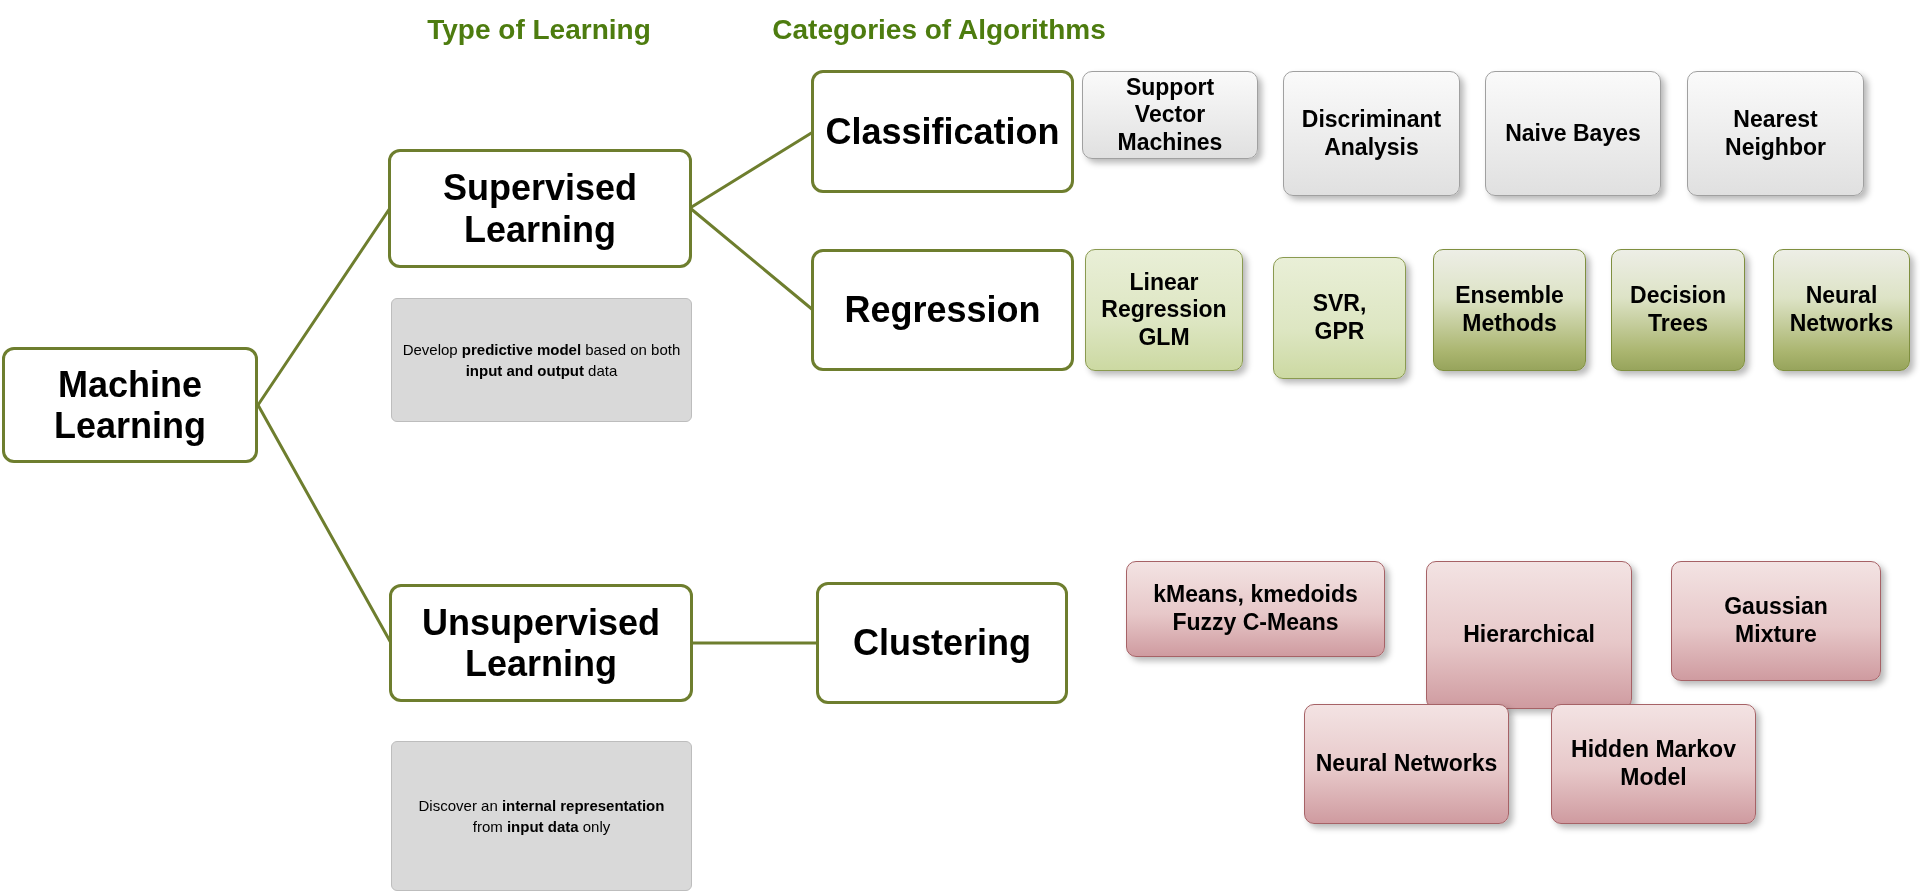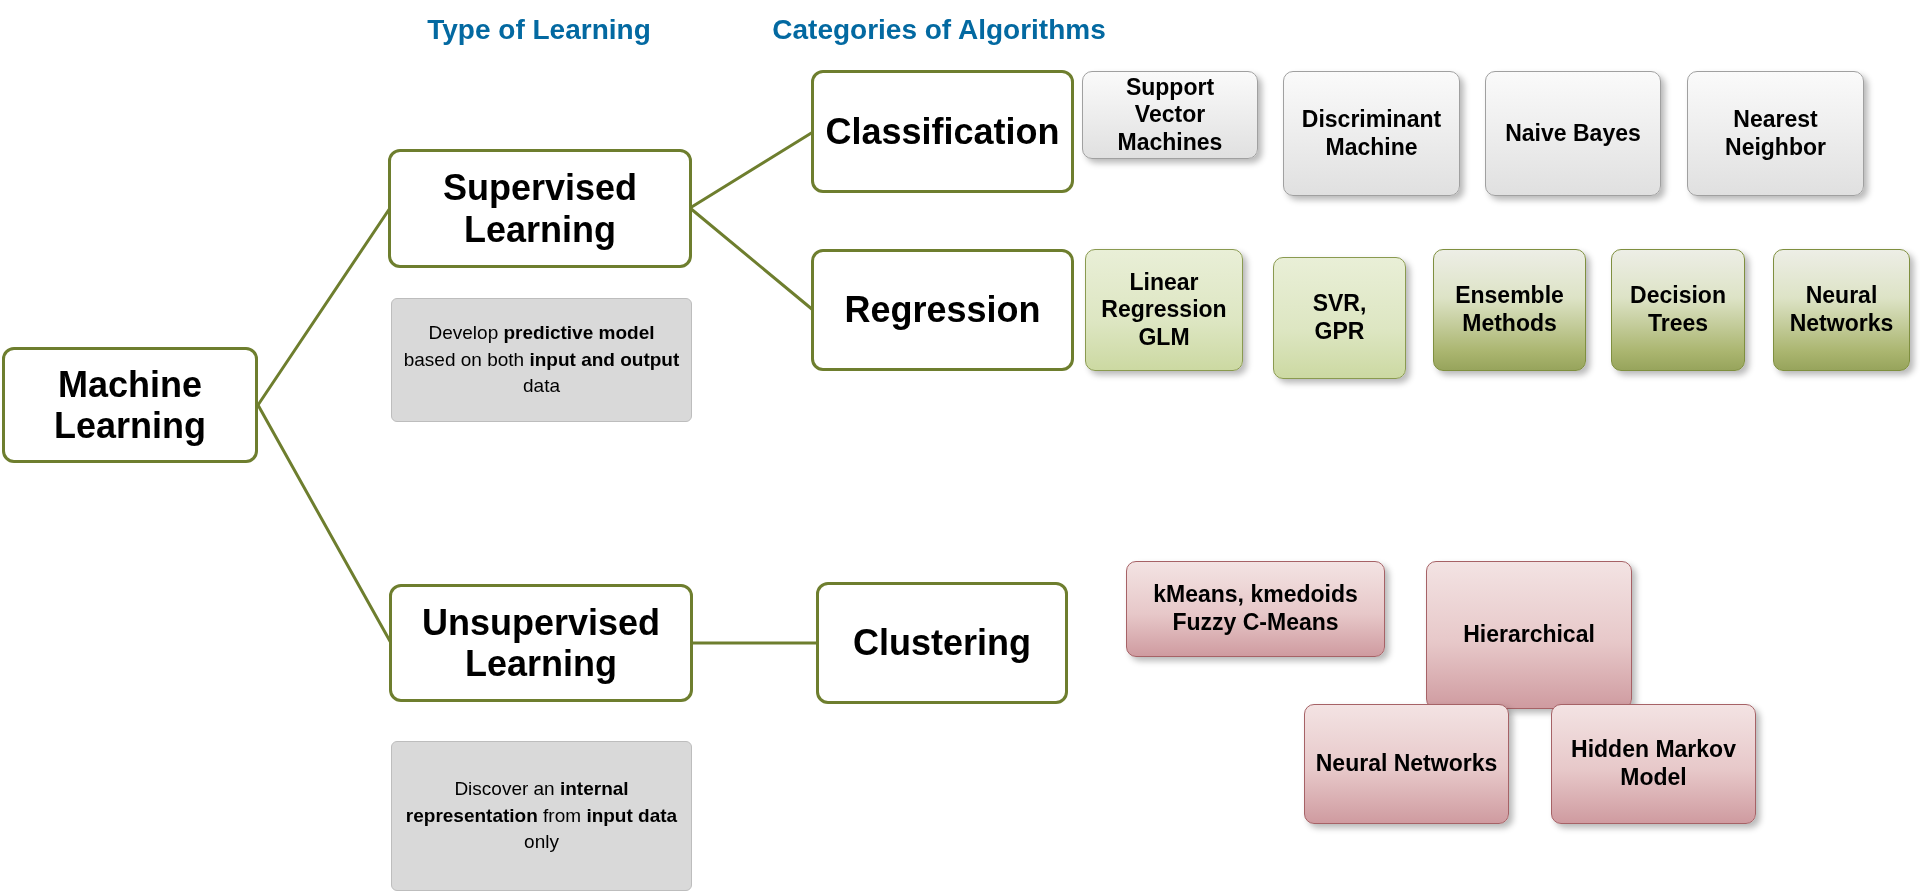--- a/index.html
+++ b/index.html
@@ -17,21 +17,21 @@
     left: 0; top: 0;
     width: 1920px; height: 892px;
     pointer-events: none;
   }
   .col-header {
     position: absolute;
     top: 14px;
     transform: translateX(-50%);
     font-size: 28px;
     font-weight: bold;
-    color: #0369a1;
+    color: #4d7c0f;
     white-space: nowrap;
   }
   .node {
     position: absolute;
     background: #ffffff;
     border: 3px solid #6e7e2e;
     border-radius: 12px;
     display: flex;
     align-items: center;
     justify-content: center;
@@ -44,21 +44,21 @@
   }
   .note {
     position: absolute;
     background: #d9d9d9;
     border: 1px solid #bdbdbd;
     border-radius: 6px;
     display: flex;
     align-items: center;
     justify-content: center;
     text-align: center;
-    font-size: 19px;
+    font-size: 15px;
     color: #000000;
     padding: 10px 10px;
     line-height: 1.4;
   }
   .note .inner { width: 100%; }
   .algo {
     position: absolute;
     border-radius: 10px;
     display: flex;
     align-items: center;
@@ -118,29 +118,30 @@
 
   <div class="note" style="left:391px; top:298px; width:301px; height:124px;">
     <div class="inner"><span>Develop </span><b>predictive model</b><span> based on both </span><b>input and output</b><span> data</span></div>
   </div>
 
   <div class="note" style="left:391px; top:741px; width:301px; height:150px;">
     <div class="inner"><span>Discover an </span><b>internal representation</b><span> from </span><b>input data</b><span> only</span></div>
   </div>
 
   <div class="algo gray" style="left:1082px; top:71px; width:176px; height:88px;">Support Vector Machines</div>
-  <div class="algo gray" style="left:1283px; top:71px; width:177px; height:125px;">Discriminant Machine</div>
+  <div class="algo gray" style="left:1283px; top:71px; width:177px; height:125px;">Discriminant Analysis</div>
   <div class="algo gray" style="left:1485px; top:71px; width:176px; height:125px;">Naive Bayes</div>
   <div class="algo gray" style="left:1687px; top:71px; width:177px; height:125px;">Nearest Neighbor</div>
 
   <div class="algo green-light" style="left:1085px; top:249px; width:158px; height:122px;">Linear Regression GLM</div>
   <div class="algo green-light" style="left:1273px; top:249px; width:133px; height:122px; padding:6px 24px;margin-top:8px;">SVR, GPR</div>
   <div class="algo green" style="left:1433px; top:249px; width:153px; height:122px;">Ensemble Methods</div>
   <div class="algo green" style="left:1611px; top:249px; width:134px; height:122px;">Decision Trees</div>
   <div class="algo green" style="left:1773px; top:249px; width:137px; height:122px;">Neural Networks</div>
 
   <div class="algo pink" style="left:1126px; top:561px; width:259px; height:96px;">kMeans, kmedoids Fuzzy C-Means</div>
   <div class="algo pink" style="left:1426px; top:561px; width:206px; height:148px;">Hierarchical</div>
+  <div class="algo pink" style="left:1671px; top:561px; width:210px; height:120px;">Gaussian Mixture</div>
 
   <div class="algo pink" style="left:1304px; top:704px; width:205px; height:120px;">Neural Networks</div>
   <div class="algo pink" style="left:1551px; top:704px; width:205px; height:120px;">Hidden Markov Model</div>
 
 </div>
 
 </body></html>

